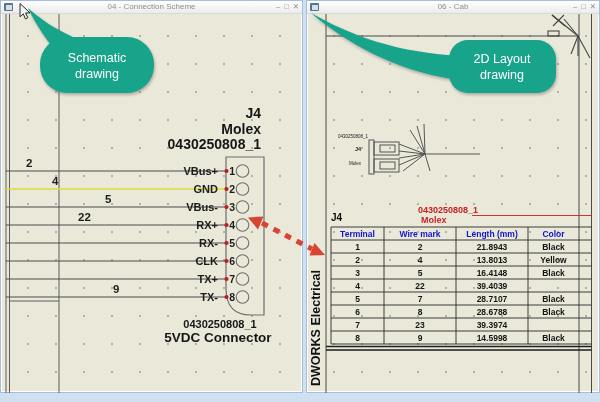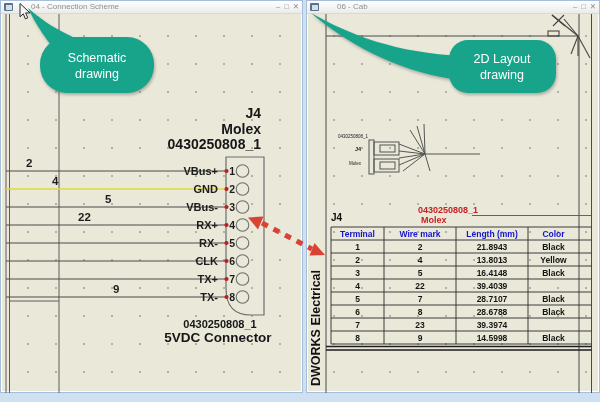--- a/index.html
+++ b/index.html
@@ -4,21 +4,21 @@
 <style>
   html,body{margin:0;padding:0;}
   .stage{position:relative;width:600px;height:402px;background:#cfe0f1;overflow:hidden;
          font-family:"Liberation Sans",sans-serif;}
   .window{position:absolute;top:0;height:393px;border:1px solid #a4bedc;background:#fff;
           box-sizing:border-box;}
   .window.left{left:0;width:303px;}
   .window.right{left:306px;width:294px;}
   .titlebar{position:relative;height:12px;background:linear-gradient(#ffffff,#ebebeb);
             border-bottom:1px solid #d9d9d9;display:flex;align-items:center;padding:0 3px;}
-  .titlebar .title{position:absolute;left:30px;right:30px;text-align:left;font-size:8px;
+  .titlebar .title{position:absolute;left:30px;right:30px;text-align:center;font-size:8px;
                    color:#8f8f8f;line-height:12px;white-space:nowrap;overflow:hidden;}
   .app-icon{width:9px;height:8px;background:#5f7186;border-radius:1px;position:relative;flex:0 0 auto;}
   .app-icon:after{content:"";position:absolute;left:1.5px;top:1.5px;right:1.5px;bottom:1.5px;background:#cfe0ee;}
   .controls{margin-left:auto;display:flex;gap:4px;font-size:7.5px;color:#8a8a8a;line-height:12px;z-index:1;}
   .controls span{cursor:default;}
   .canvas{position:absolute;left:1px;right:1px;top:13px;bottom:1px;background-color:#e9e8d9;
           background-image:radial-gradient(circle,#b3b2a1 0.9px,rgba(0,0,0,0) 1px);
           background-size:28px 28px;background-position:12px 8px;}
   svg{display:block;}
   svg text{font-family:"Liberation Sans",sans-serif;}

